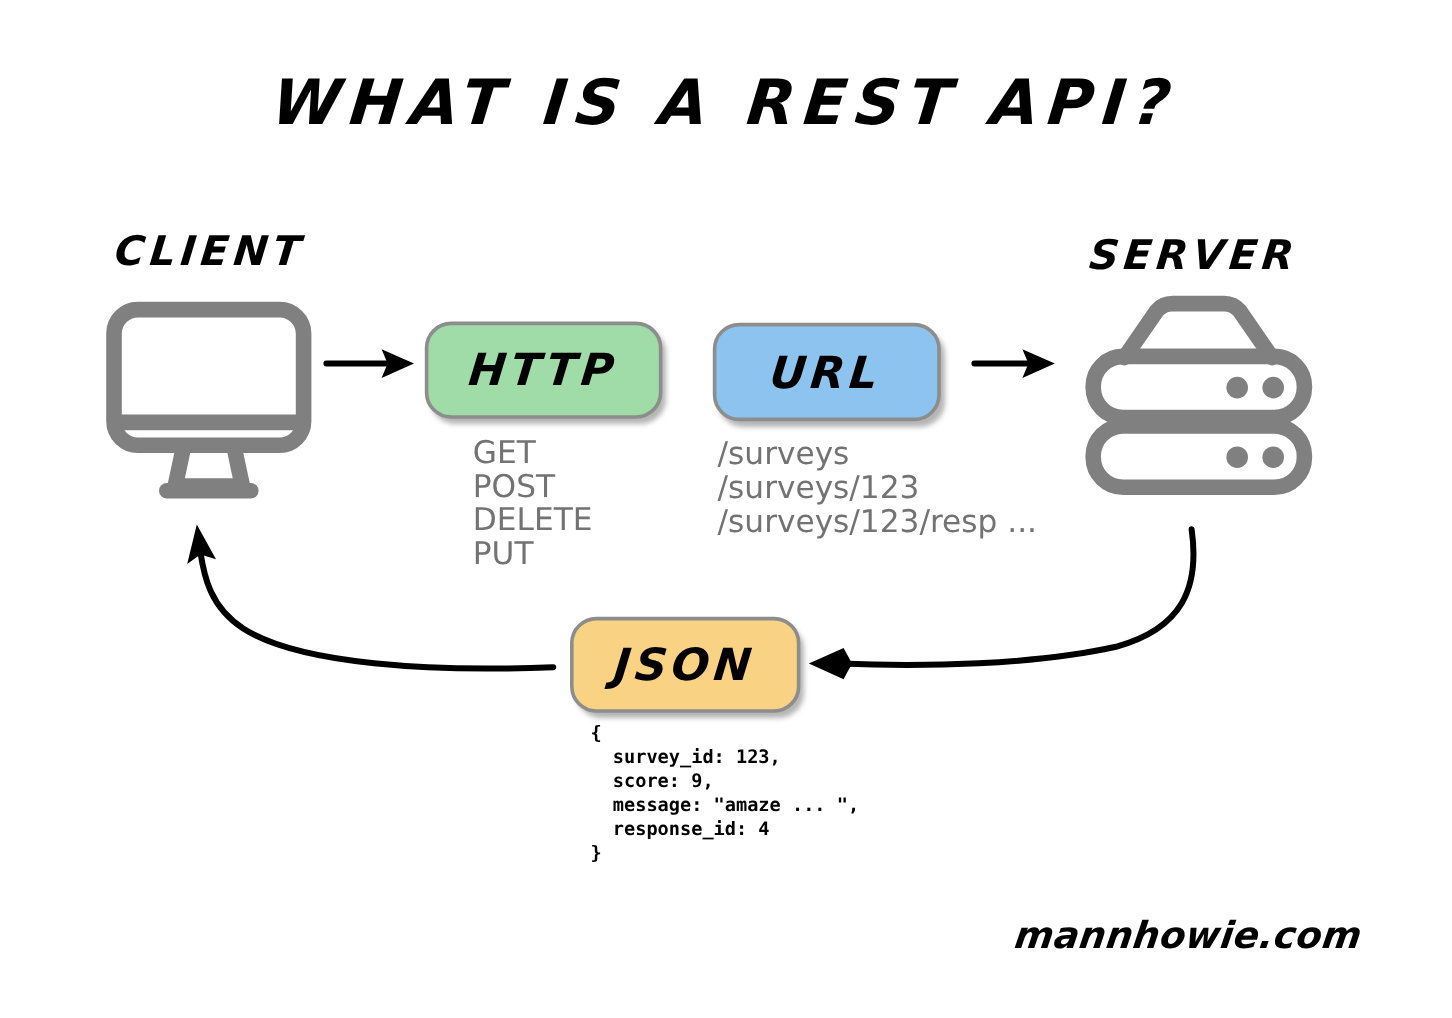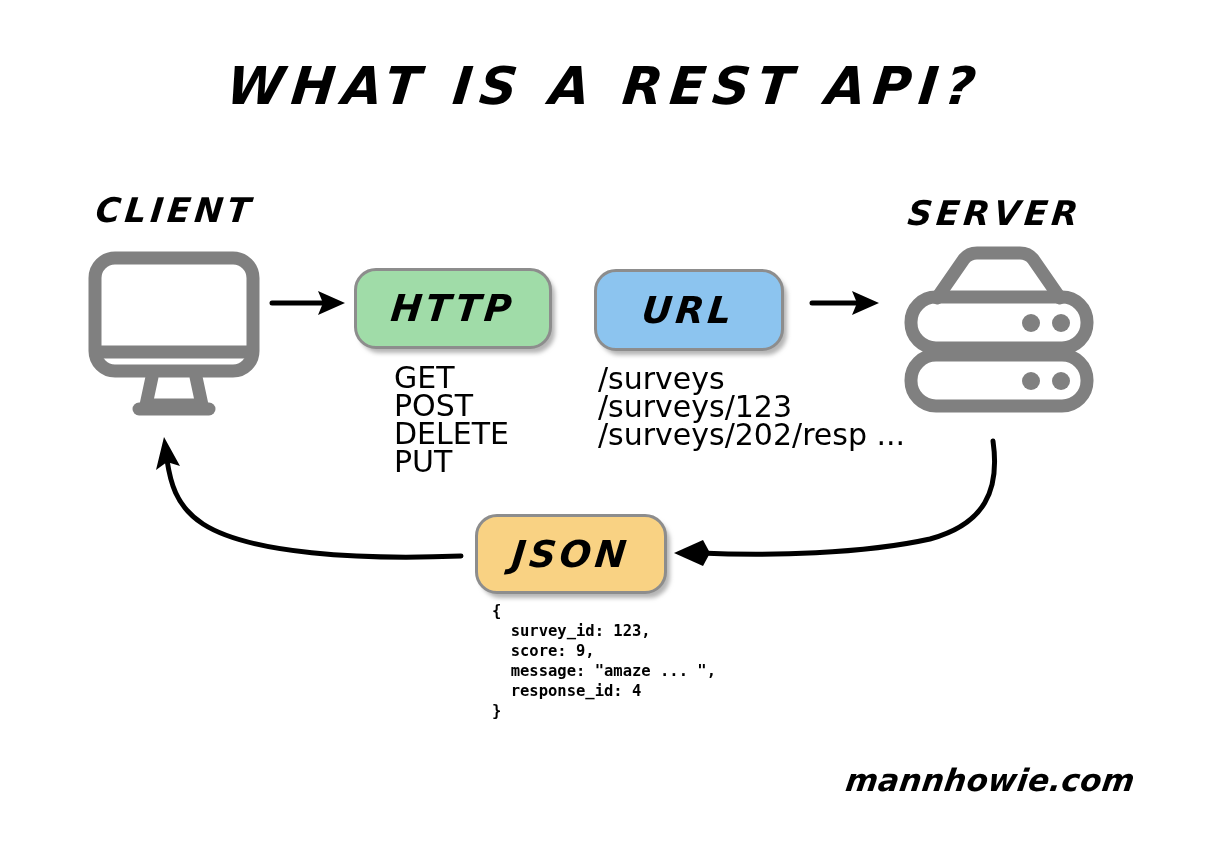--- a/index.html
+++ b/index.html
@@ -88,23 +88,23 @@
   }
   #json-box {
     left: 475px; top: 514px;
     width: 186px; height: 74px;
   }
 
   
   .detail-list {
     position: absolute;
     font-family: "DejaVu Sans", sans-serif;
-    font-size: 30px;
+    font-size: 26px;
     line-height: 28px;
-    color: #000000;
+    color: #737373;
     white-space: pre;
   }
   #http-methods { left: 394px; top: 364px; }
   #url-paths    { left: 598px; top: 365px; }
 
   #json-body {
     position: absolute;
     left: 492px;
     top: 601px;
     font-family: "DejaVu Sans Mono", monospace;
@@ -161,21 +161,21 @@
     <span class="node-label">JSON</span>
   </div>
 
   <div id="http-methods" class="detail-list">GET
 POST
 DELETE
 PUT</div>
 
   <div id="url-paths" class="detail-list">/surveys
 /surveys/123
-/surveys/202/resp ...</div>
+/surveys/123/resp ...</div>
 
   <div id="json-body">{
   survey_id: 123,
   score: 9,
   message: "amaze ... ",
   response_id: 4
 }</div>
 
   <div id="site-watermark" class="hand">mannhowie.com</div>
 

